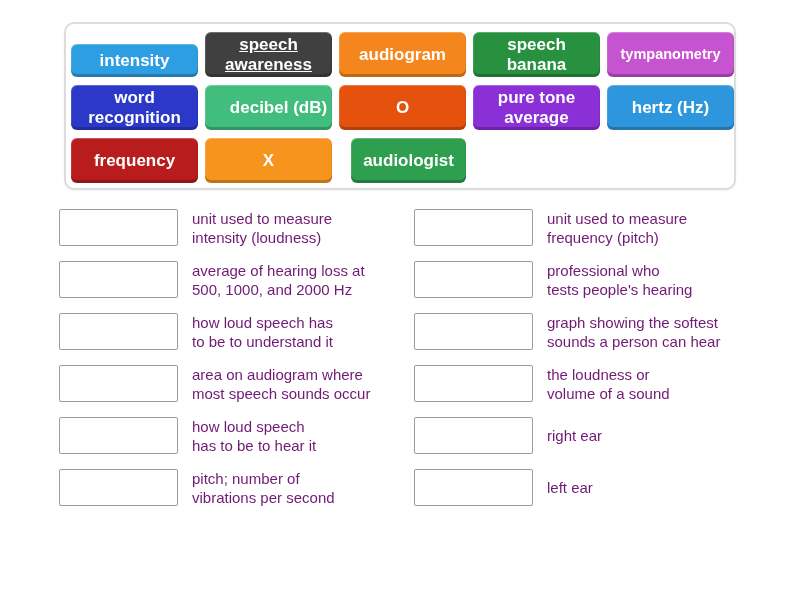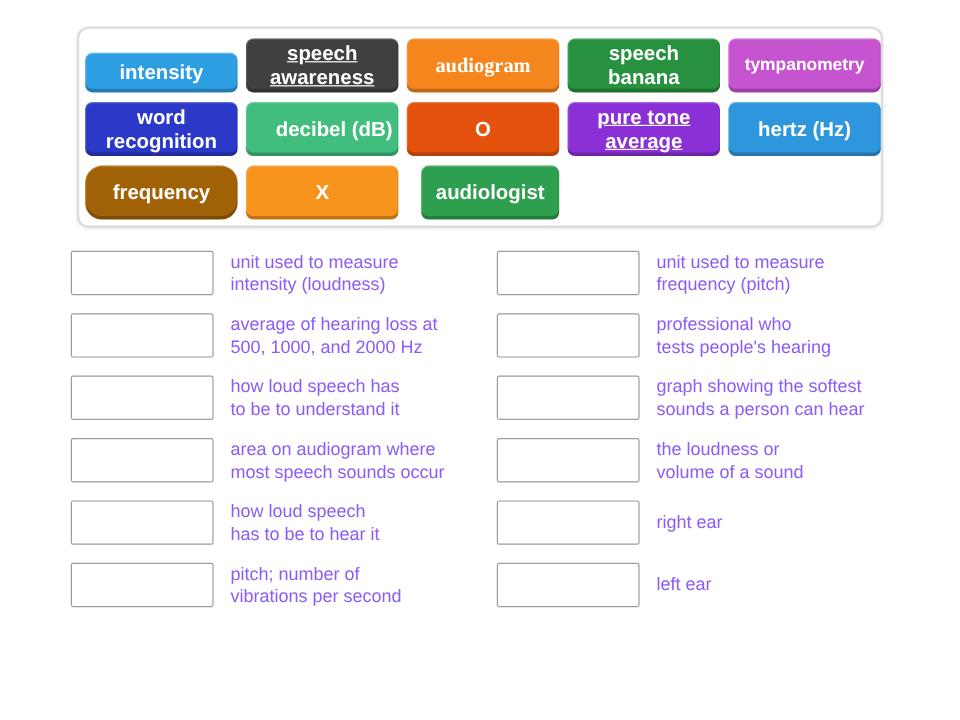--- a/index.html
+++ b/index.html
@@ -64,53 +64,53 @@
     width: 119px; height: 37px;
     box-sizing: border-box;
     background: #ffffff;
     border: 1px solid #9c9c9c;
     border-radius: 2px;
   }
   .def {
     margin-left: 14px;
     font-size: 15px;
     line-height: 19px;
-    color: #8b5cf6;
+    color: #701a75;
     white-space: pre-line;
   }
 </style>
 </head>
 <body>
 
 <div class="page">
 
   <div class="bank">
     <div class="tiles">
 
         <div class="tile" style="background: rgb(46, 158, 227); margin-top: 12px;">intensity</div>
 
         <div class="tile" style="background: #404040; text-decoration: underline;">speech awareness</div>
 
-        <div class="tile" style="background: rgb(245, 134, 29); font-family: Liberation Serif, serif;">audiogram</div>
+        <div class="tile" style="background: rgb(245, 134, 29);">audiogram</div>
 
         <div class="tile" style="background: rgb(40, 145, 63);">speech banana</div>
 
         <div class="tile small" style="background: rgb(198, 83, 208);">tympanometry</div>
 
         <div class="tile" style="background: rgb(43, 56, 200);">word recognition</div>
 
         <div class="tile" style="background: rgb(65, 190, 126); padding-left: 24px;">decibel (dB)</div>
 
         <div class="tile" style="background: rgb(229, 82, 14);">O</div>
 
-        <div class="tile" style="background: rgb(139, 47, 214); text-decoration: underline;">pure tone average</div>
+        <div class="tile" style="background: rgb(139, 47, 214);">pure tone average</div>
 
         <div class="tile" style="background: rgb(46, 150, 220);">hertz (Hz)</div>
 
-        <div class="tile" style="background: #a16207; border-radius: 14px;">frequency</div>
+        <div class="tile" style="background: #b91c1c;">frequency</div>
 
         <div class="tile" style="background: rgb(247, 148, 30);">X</div>
 
         <div class="tile" style="background: rgb(46, 158, 79); margin-left: 12px;">audiologist</div>
       </div>
   </div>
 
   <div class="match-col col-left">
 
       <div class="row">

